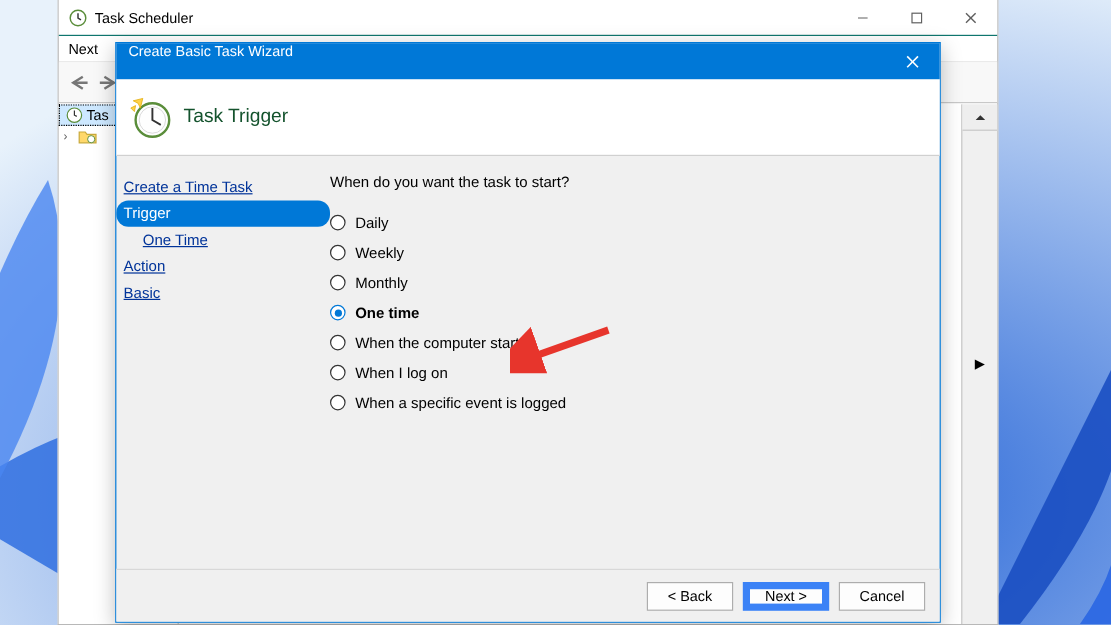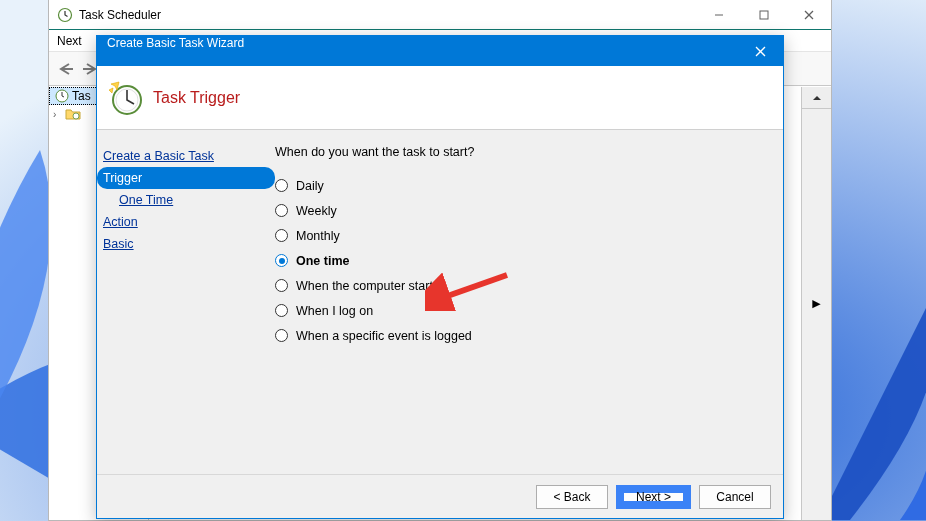--- a/index.html
+++ b/index.html
@@ -73,21 +73,21 @@
   .wizard-close {
     position: absolute; right: 0; top: 0; width: 45px; height: 30px;
     display: flex; align-items: center; justify-content: center; color: #fff;
   }
   .wizard-close svg { stroke: #fff; }
   .wizard-header {
     height: 64px; background: #ffffff; display: flex; align-items: center;
     padding-left: 8px; border-bottom: 1px solid #d0d0d0;
   }
   .wizard-header .big-icon { width: 40px; height: 40px; margin-right: 8px; }
-  .wizard-heading { font-size: 16px; color: #b91c1c; }
+  .wizard-heading { font-size: 16px; color: #14532d; }
   .wizard-body {
     position: absolute; left: 0; right: 0; top: 95px; bottom: 44px;
     display: flex;
   }
   .wizard-nav {
     width: 178px; padding-top: 14px; font-size: 12.5px;
   }
   .wizard-nav .step {
     padding: 4px 0 4px 6px; color: #003399; cursor: default;
   }
@@ -122,21 +122,21 @@
     position: absolute; left: 0; right: 0; bottom: 0; height: 44px;
     display: flex; align-items: center; justify-content: flex-end;
     padding-right: 12px; gap: 8px; background: #f0f0f0;
     border-top: 1px solid #d8d8d8;
   }
   .btn {
     min-width: 72px; height: 24px; padding: 0 12px; font-size: 12px;
     background: #fdfdfd; border: 1px solid #adadad; display: flex;
     align-items: center; justify-content: center; cursor: default;
   }
-  .btn.default { border: 8px solid #3b82f6; }
+  .btn.default { border: 6px solid #3b82f6; }
 </style>
 </head>
 <body>
 
 <div class="bg-swirl">
   <svg viewBox="0 0 926 521" preserveAspectRatio="xMidYMid slice">
     <defs>
       <radialGradient id="bg" cx="70%" cy="80%" r="90%">
         <stop offset="0%" stop-color="#1e5fd6"></stop>
         <stop offset="100%" stop-color="#e8f2fb"></stop>
@@ -243,21 +243,21 @@
         <path d="M22 12 V22 L29 26" stroke="#333" stroke-width="1.6" fill="none"></path>
         <path d="M6 6 L14 4 L12 12 L10 8 Z" fill="#ffd24a" stroke="#e0a800" stroke-width="0.6"></path>
         <path d="M4 12 L8 10 L7 15 Z" fill="#ffd24a" stroke="#e0a800" stroke-width="0.6"></path>
       </svg>
     </span>
     <span class="wizard-heading">Task Trigger</span>
   </div>
 
   <div class="wizard-body">
     <div class="wizard-nav">
-      <div class="step link">Create a Basic Task</div>
+      <div class="step link">Create a Time Task</div>
       <div class="step selected">Trigger</div>
       <div class="step sub link">One Time</div>
       <div class="step link">Action</div>
       <div class="step link">Basic</div>
     </div>
     <div class="wizard-content">
       <div class="question">When do you want the task to start?</div>
 
       <div class="radio-row">
         <span class="radio"></span>

